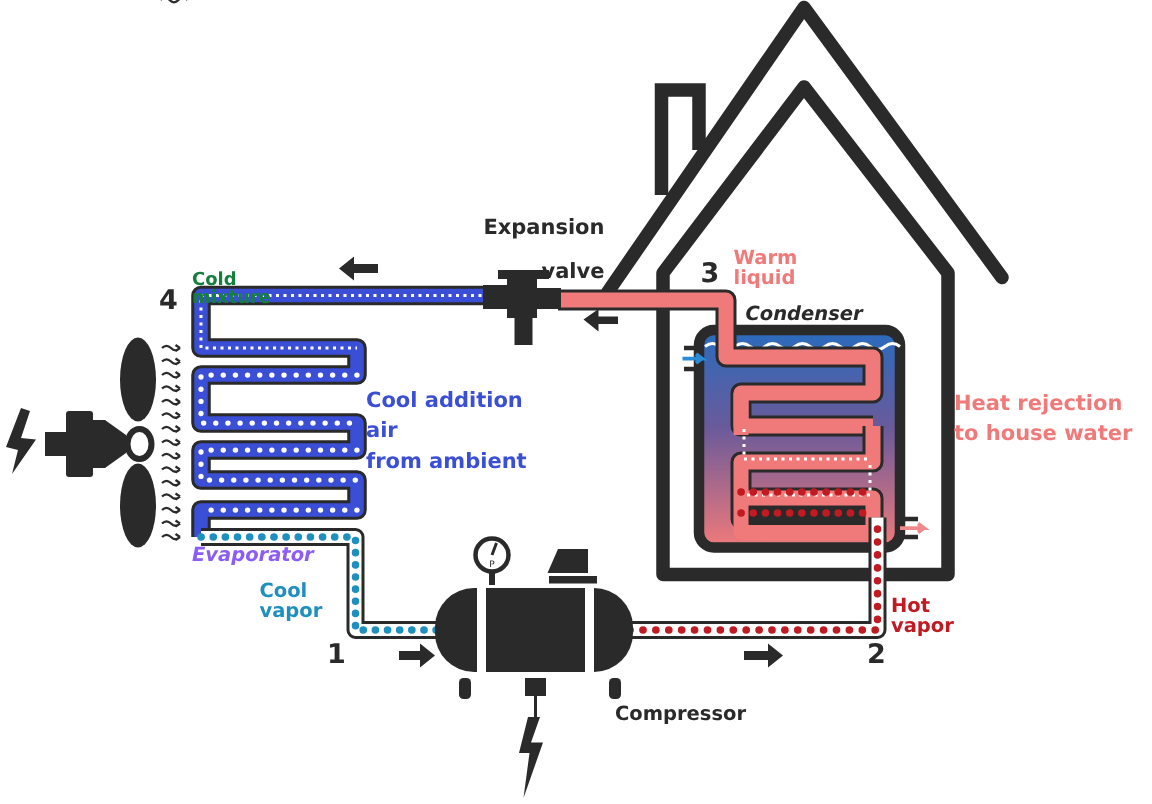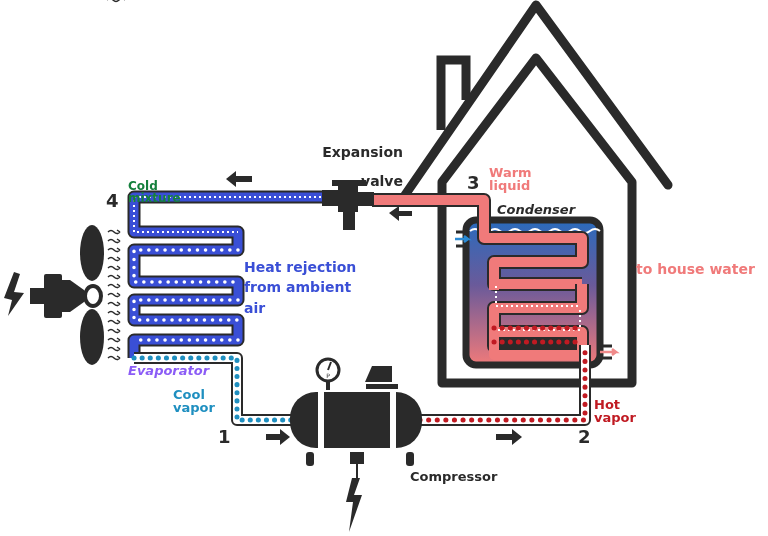--- a/index.html
+++ b/index.html
@@ -146,27 +146,28 @@
   <div>Expansion</div>
   <div style="margin-top:15px;">valve</div>
 </div>
 <div class="lbl" style="left:467px;top:174px;color:#2a2a2a;font-size:18px;">3</div>
 <div class="lbl" style="left:489px;top:166px;color:#f07a7a;font-size:13px;">
   <div>Warm</div>
   <div>liquid</div>
 </div>
 <div class="lbl" style="left:497px;top:203px;color:#2a2a2a;font-size:13px;font-style:italic;">Condenser</div>
 <div class="lbl" style="left:636px;top:260px;color:#f07a7a;font-size:14px;line-height:1.4;">
+  <div>Heat rejection</div>
   <div>to house water</div>
 </div>
 <div class="lbl" style="left:106px;top:192px;color:#2a2a2a;font-size:18px;">4</div>
 <div class="lbl" style="left:244px;top:257px;color:#3a4fd6;font-size:14px;line-height:1.45;">
-  <div>Heat rejection</div>
+  <div>Cool addition</div>
+  <div>air</div>
   <div>from ambient</div>
-  <div>air</div>
 </div>
 <div class="lbl" style="left:128px;top:364px;color:#8b5cf6;font-size:13px;font-style:italic;">Evaporator</div>
 <div class="lbl" style="left:173px;top:388px;color:#1f8fc0;font-size:13px;text-align:left;width:58px;">
   <div>Cool</div>
   <div>vapor</div>
 </div>
 <div class="lbl" style="left:218px;top:428px;color:#2a2a2a;font-size:18px;">1</div>
 <div class="lbl" style="left:578px;top:428px;color:#2a2a2a;font-size:18px;">2</div>
 <div class="lbl" style="left:594px;top:398px;color:#c01a22;font-size:13px;">
   <div>Hot</div>

